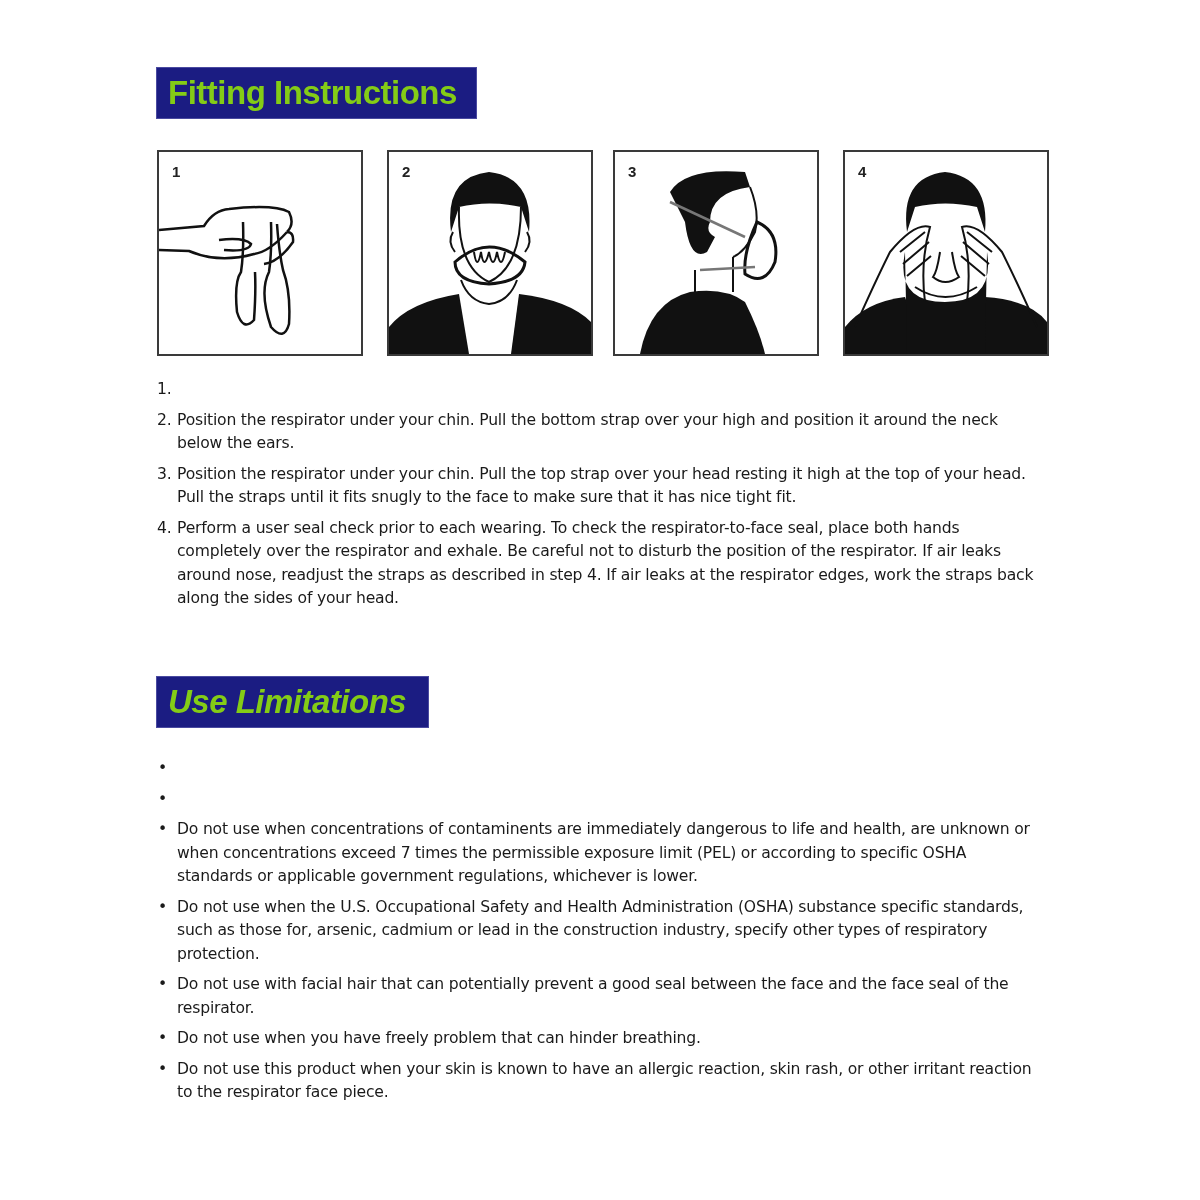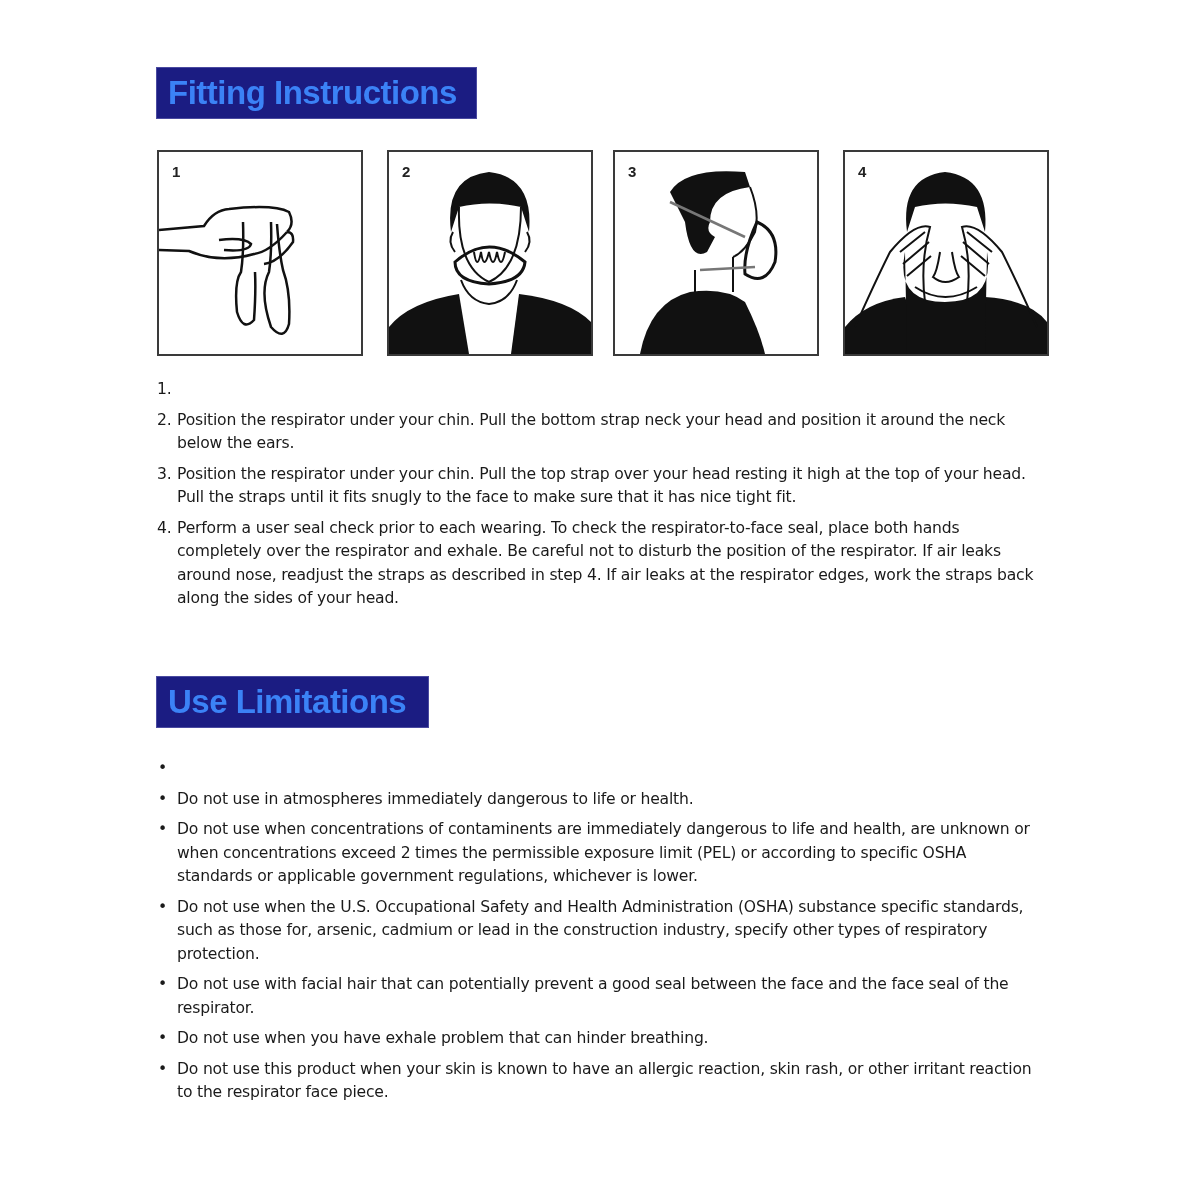--- a/index.html
+++ b/index.html
@@ -1,23 +1,23 @@
 <!DOCTYPE html>
 <html><head>
 <meta charset="utf-8">
 <style>
   html, body { margin: 0; padding: 0; background: #ffffff; }
   body { width: 1200px; height: 1200px; position: relative; overflow: hidden;
          font-family: "DejaVu Sans", sans-serif; color: #1a1a1a; }
   .section-header { position: absolute; left: 157px; background: #1b1c82;
-         color: #3b82f6; font-family: "Liberation Sans", sans-serif; font-weight: bold;
+         color: #84cc16; font-family: "Liberation Sans", sans-serif; font-weight: bold;
          font-size: 33px; line-height: 50px; padding: 0 11px; letter-spacing: -0.5px;
          box-shadow: 0 0 0 1px #4a4aa0; }
   #fit-header { top: 68px; width: 297px; }
-  #use-header { top: 677px; width: 249px; }
+  #use-header { top: 677px; width: 249px; font-style: italic; }
   .panel { position: absolute; top: 150px; width: 202px; height: 202px;
            border: 2px solid #3a3a3a; background: #fff; overflow: hidden; }
   .panel .num { position: absolute; left: 13px; top: 11px; font-size: 15px;
            font-family: "Liberation Sans", sans-serif; font-weight: bold; color:#222; }
   .panel svg { position: absolute; left: 0; top: 0; width: 202px; height: 202px; }
   #p1 { left: 157px; } #p2 { left: 387px; } #p3 { left: 613px; } #p4 { left: 843px; }
   ol.steps { position: absolute; left: 157px; top: 378px; width: 880px; margin: 0;
              padding: 0; list-style: none; font-size: 15.6px; line-height: 23.5px; letter-spacing:-0.2px; }
   ol.steps li { display: flex; margin-bottom: 7px; }
   ol.steps .n { width: 20px; flex: none; }
@@ -97,55 +97,54 @@
   </svg>
   <span class="num">4</span>
 </div>
 
 <ol class="steps">
   <li>
       <span class="n">1.</span>
     </li>
   <li>
       <span class="n">2.</span>
-      <span>Position the respirator under your chin. Pull the bottom strap neck your head and position it around the neck below the ears.</span>
+      <span>Position the respirator under your chin. Pull the bottom strap over your high and position it around the neck below the ears.</span>
     </li>
   <li>
       <span class="n">3.</span>
       <span>Position the respirator under your chin. Pull the top strap over your head resting it high at the top of your head. Pull the straps until it fits snugly to the face to make sure that it has nice tight fit.</span>
     </li>
   <li>
       <span class="n">4.</span>
       <span>Perform a user seal check prior to each wearing.  To check the respirator-to-face seal, place both hands completely over the respirator and exhale. Be careful not to disturb the position of the respirator. If air leaks around nose, readjust the straps as described in step 4. If air leaks at the respirator edges, work the straps back along the sides of your head.</span>
     </li>
 </ol>
 
 <div id="use-header" class="section-header">Use Limitations</div>
 
 <ul class="limits">
   <li>
       <span class="b">•</span>
     </li>
   <li>
       <span class="b">•</span>
-      <span>Do not use in atmospheres immediately dangerous to life or health.</span>
     </li>
   <li>
       <span class="b">•</span>
-      <span>Do not use when concentrations of contaminents are immediately dangerous to life and health, are unknown or when concentrations exceed 2 times the permissible exposure limit (PEL) or according to specific OSHA standards or applicable government regulations, whichever is lower.</span>
+      <span>Do not use when concentrations of contaminents are immediately dangerous to life and health, are unknown or when concentrations exceed 7 times the permissible exposure limit (PEL) or according to specific OSHA standards or applicable government regulations, whichever is lower.</span>
     </li>
   <li>
       <span class="b">•</span>
       <span>Do not use when the U.S. Occupational Safety and Health Administration (OSHA) substance specific standards, such as those for, arsenic, cadmium or lead in the construction industry, specify other types of respiratory protection.</span>
     </li>
   <li>
       <span class="b">•</span>
       <span>Do not use with facial hair that can potentially prevent a good seal between the face and the face seal of the respirator.</span>
     </li>
   <li>
       <span class="b">•</span>
-      <span>Do not use when you have exhale problem that can hinder breathing.</span>
+      <span>Do not use when you have freely problem that can hinder breathing.</span>
     </li>
   <li>
       <span class="b">•</span>
       <span>Do not use this product when your skin is known to have an allergic reaction, skin rash, or other irritant reaction to the respirator face piece.</span>
     </li>
 </ul>
 
 </body></html>

